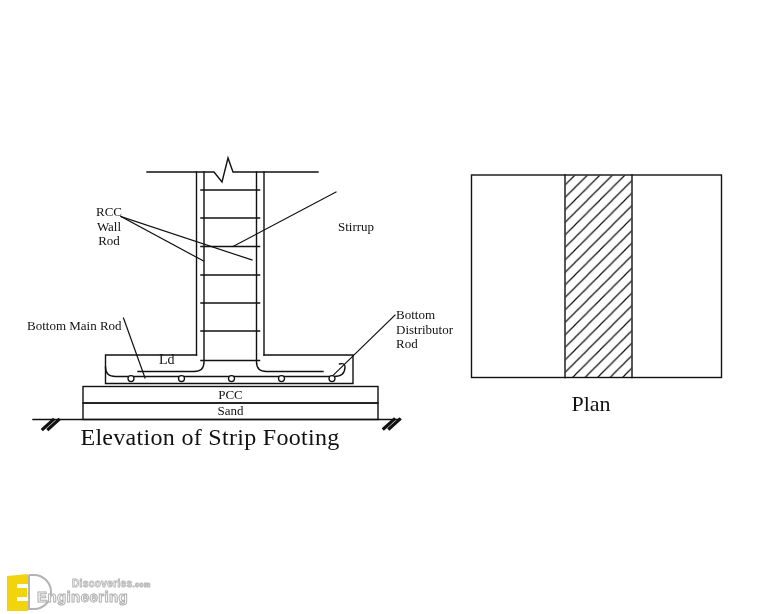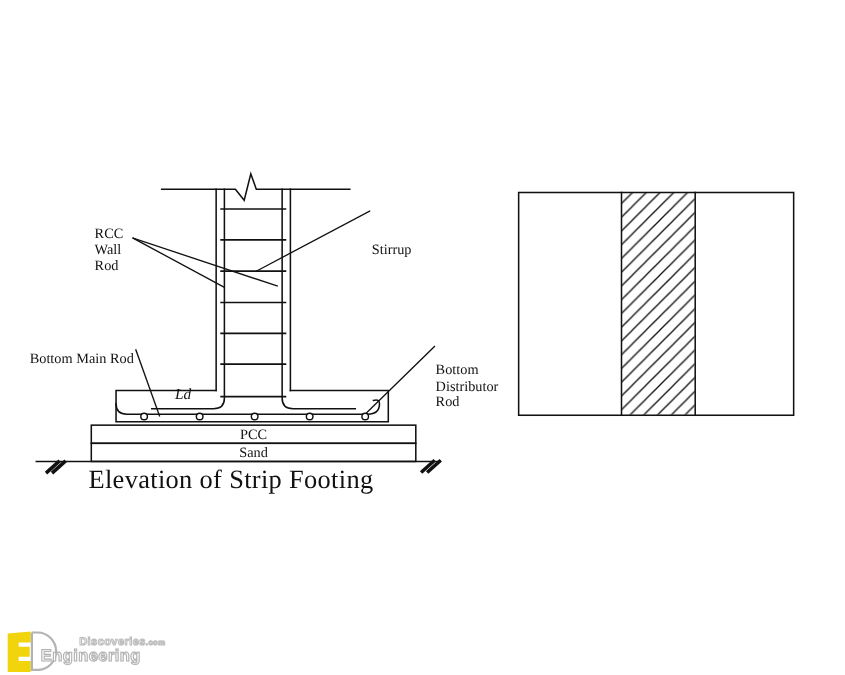--- a/index.html
+++ b/index.html
@@ -1,25 +1,25 @@
 <!DOCTYPE html>
 <html><head>
 <meta charset="utf-8">
 <style>
   html,body{margin:0;padding:0;background:#ffffff;}
   #stage{position:relative;width:768px;height:614px;background:#ffffff;overflow:hidden;
          font-family:"Liberation Serif","DejaVu Serif",serif;color:#111;}
   #drawing{position:absolute;left:0;top:0;}
   .lbl{position:absolute;font-size:13px;line-height:1.13;color:#111;white-space:nowrap;}
   .lbl .line{white-space:nowrap;}
-  #lbl-rcc{left:86px;top:205px;width:46px;text-align:left;}
+  #lbl-rcc{left:86px;top:205px;width:46px;text-align:center;}
   #lbl-stirrup{left:338px;top:184px;margin-top:36px;}
   #lbl-bmr{left:27px;top:319px;}
-  #lbl-bdr{left:396px;top:308px;margin-top:21px;}
-  #lbl-ld{left:159px;top:352px;font-size:14px;font-style:italic;}
+  #lbl-bdr{left:396px;top:308px;}
+  #lbl-ld{left:159px;top:352px;font-size:14px;}
   #lbl-pcc{left:83px;top:386px;width:295px;text-align:center;height:17px;line-height:17px;}
   #lbl-sand{left:83px;top:402px;width:295px;text-align:center;height:17px;line-height:17px;}
   #title-elevation{left:60px;top:424px;width:300px;text-align:center;font-size:24px;letter-spacing:.3px;}
   #title-plan{left:531px;top:392px;width:120px;text-align:center;font-size:22px;}
   
   #logo{position:absolute;left:5px;top:569px;width:175px;height:45px;
         font-family:"Liberation Sans","DejaVu Sans",sans-serif;}
   #logo .icon{position:absolute;left:0;top:2px;}
   #logo .brand-top{position:absolute;left:67px;top:9px;font-size:10px;font-weight:bold;
         color:#fdfdfd;-webkit-text-stroke:0.9px #bcbcbc;text-shadow:0 0 1px #c4c4c4;letter-spacing:.4px;}
@@ -124,20 +124,21 @@
   </div>
 
   <div class="lbl" id="lbl-ld">Ld</div>
 
   <div class="lbl" id="lbl-pcc">PCC</div>
 
   <div class="lbl" id="title-elevation">Elevation of Strip Footing</div>
 
   <div class="lbl" id="lbl-sand">Sand</div>
 
+  <div class="lbl" id="title-plan">Plan</div>
 
   <div id="logo">
     <svg class="icon" width="48" height="42" viewBox="0 0 48 42">
       <path d="M2,5 L23,3 V13 H12 V17 H22 V26 H12 V30 H23 V40 H2 Z" fill="#f2d40c" stroke="none"></path>
       <path d="M24,4 H29 A16.5,16.5 0 0 1 29,38 H24 V4" fill="#ffffff" fill-opacity="0.85" stroke="#b3b3b3" stroke-width="2"></path>
     </svg>
     <div class="brand-top">
       <span>Discoveries</span><span class="tld">.com</span>
     </div>
     <div class="brand-bottom">Engineering</div>

